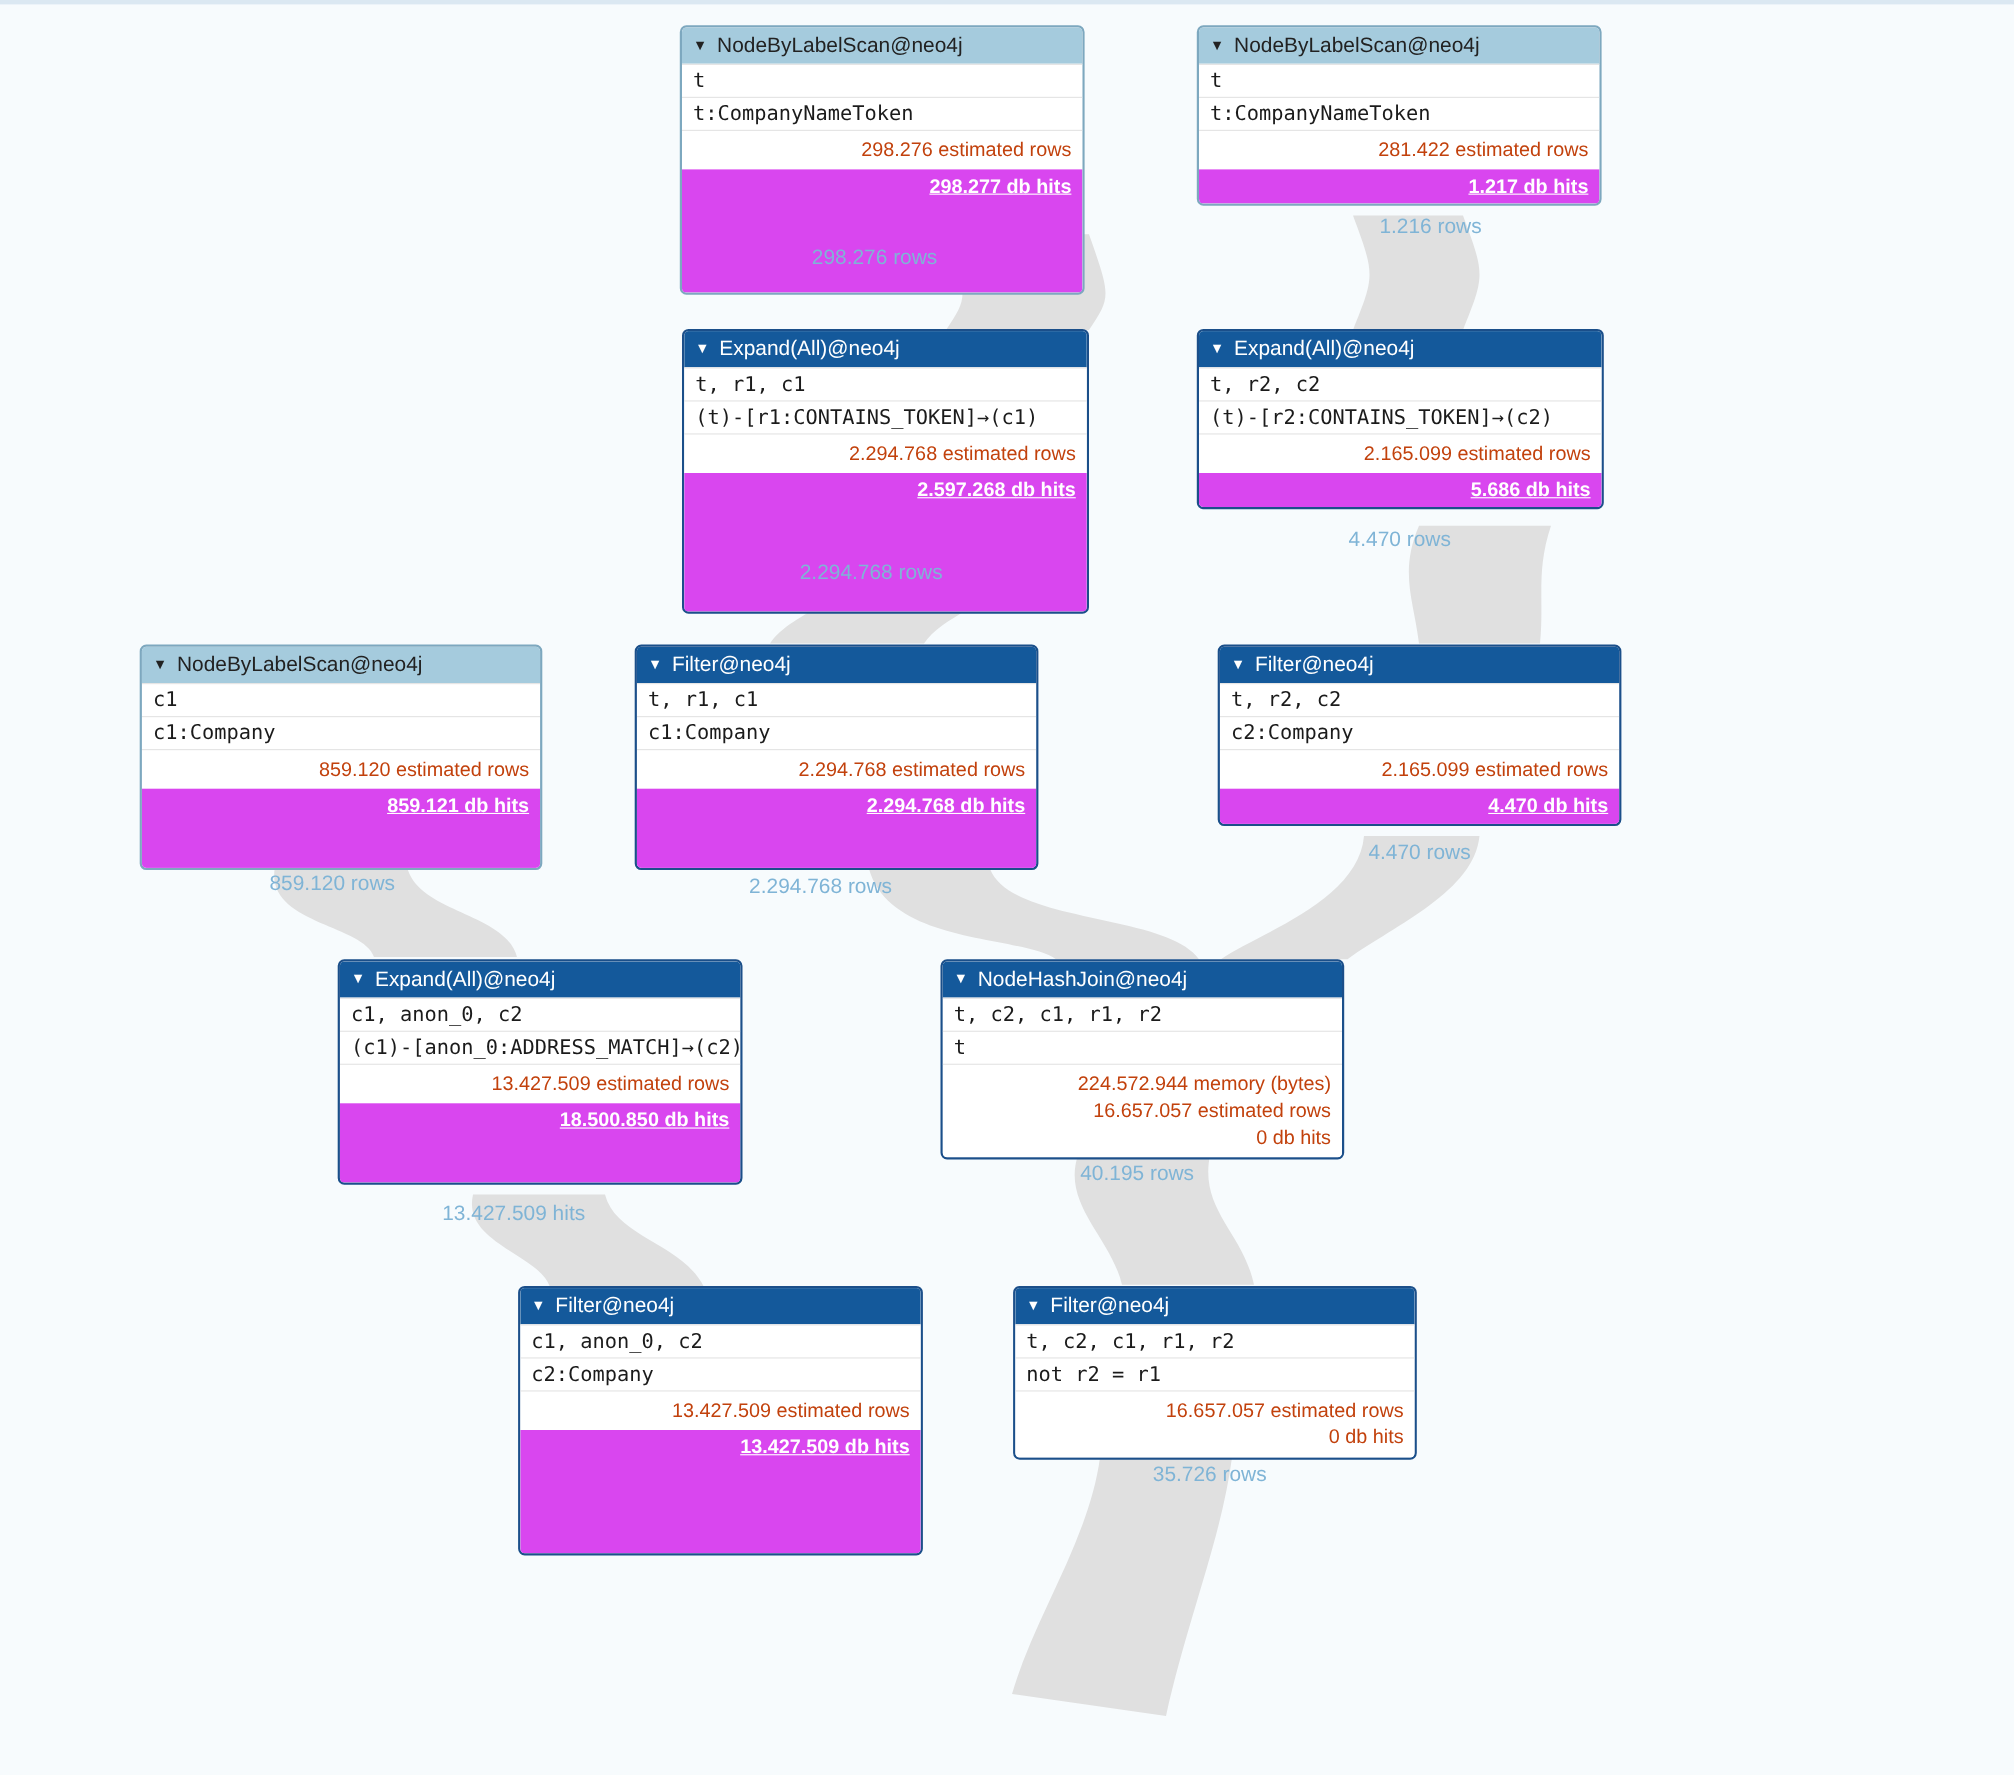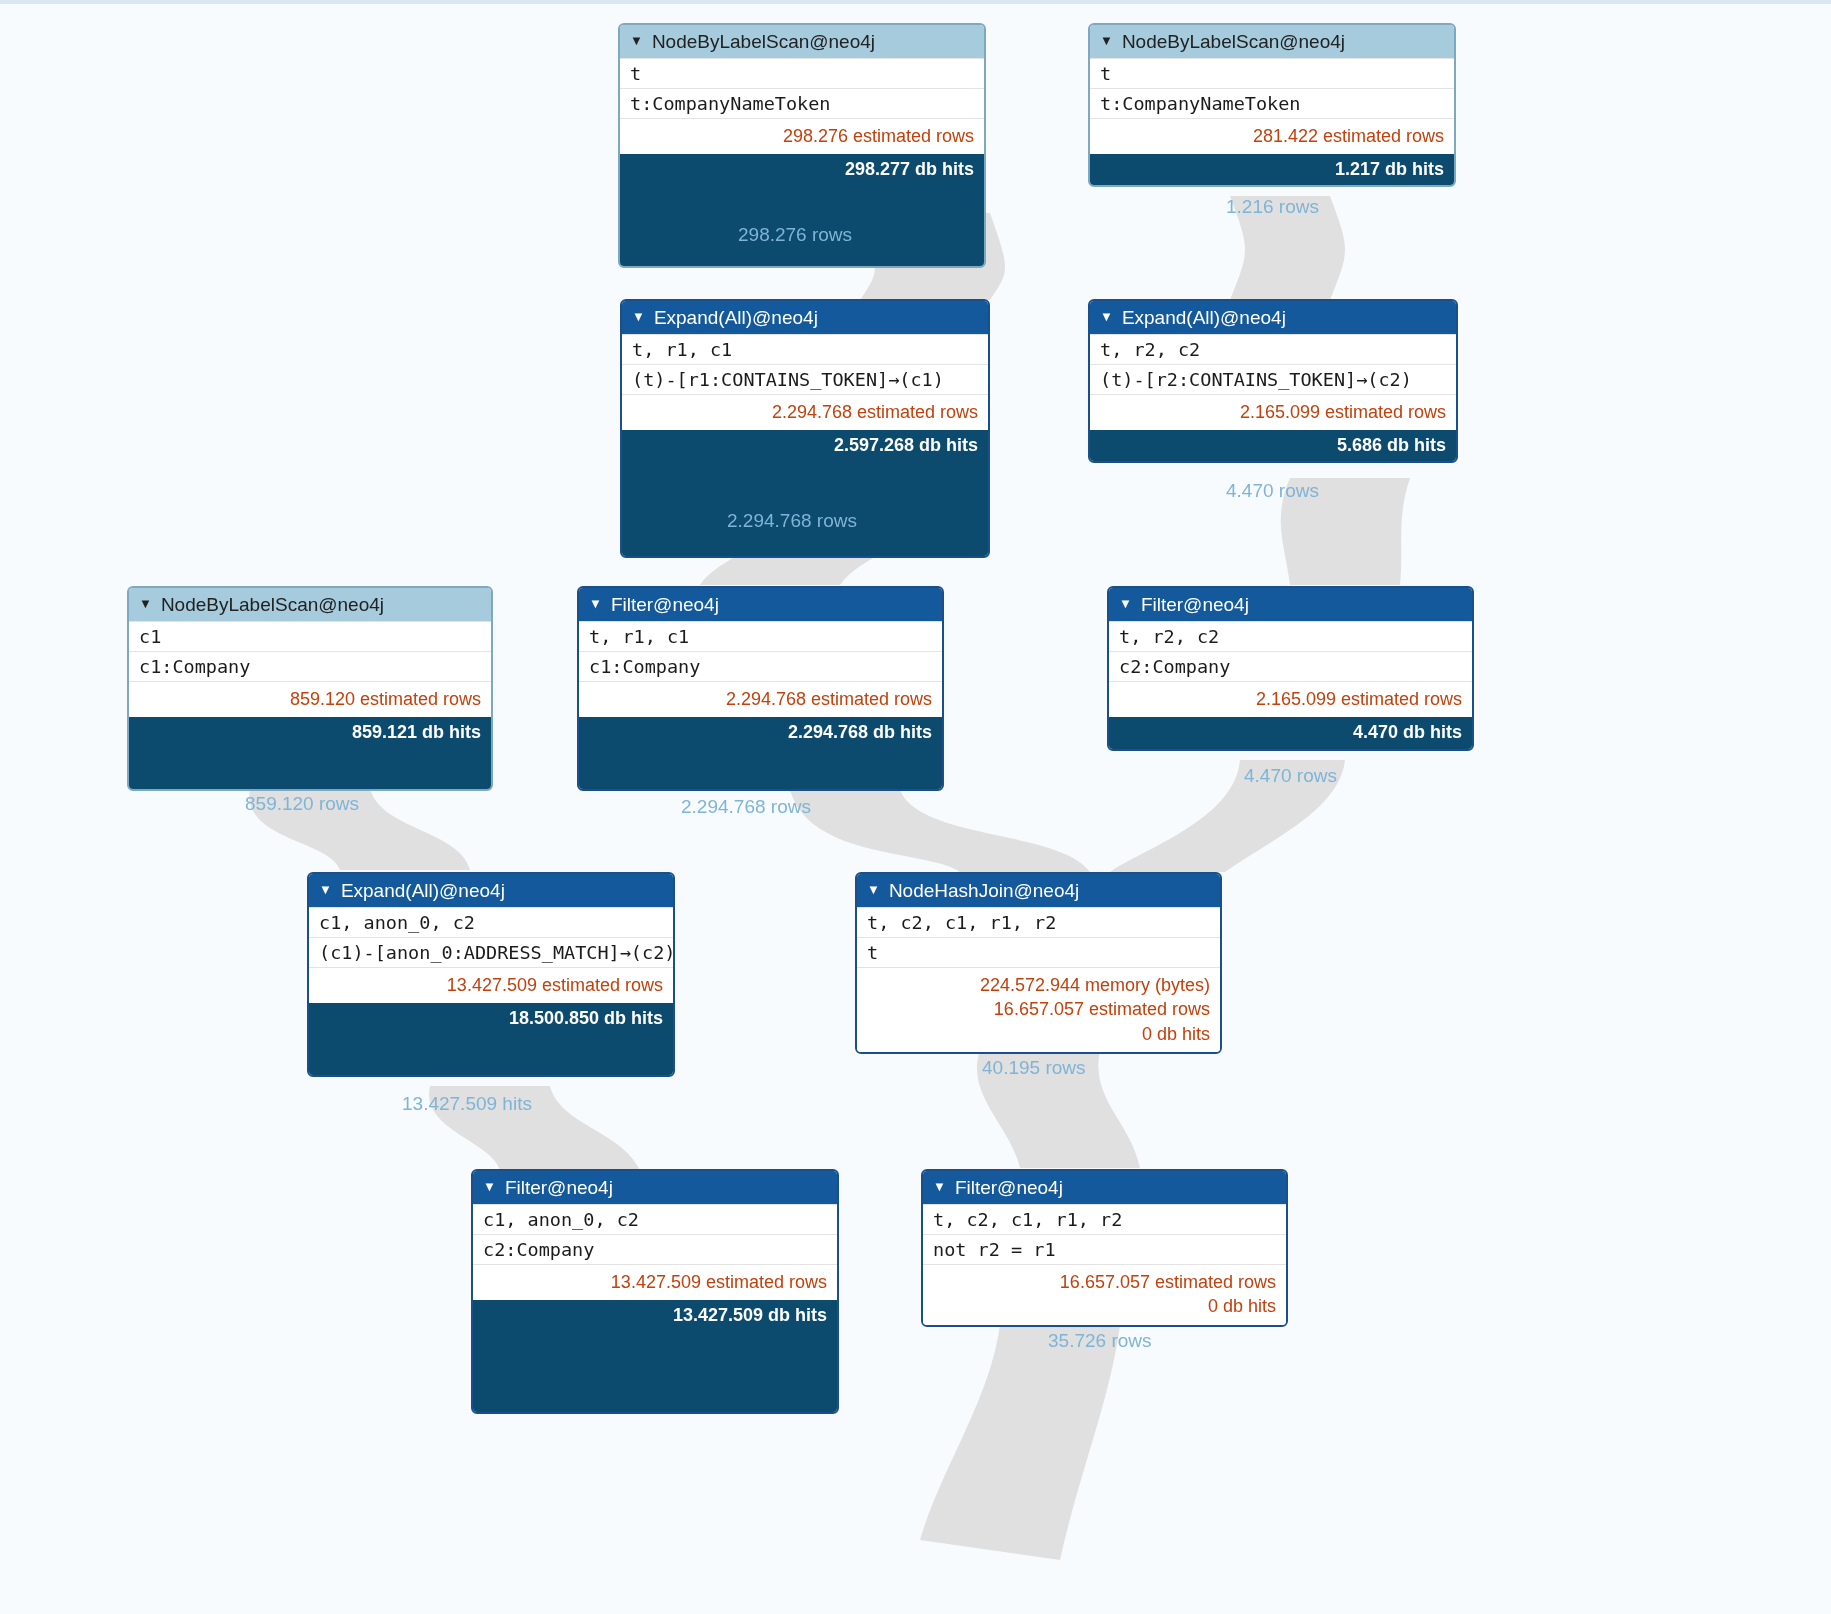--- a/index.html
+++ b/index.html
@@ -55,27 +55,28 @@
     background:#fff;
     text-align:right;
     padding:5px 10px 6px 10px;
     font-size:18px;
     color:#c2410c;
     line-height:1.35;
   }
   .metrics div{white-space:nowrap;}
 
   .hits{
-    background:#0c4a6e;
+    background:#d946ef;
     color:#ffffff;
     text-align:right;
     padding:5px 10px;
     font-size:18px;
     font-weight:bold;
     white-space:nowrap;
+    text-decoration:underline;
   }
   .hits.tall{padding-bottom:46px;}
   .hits.tall2{padding-bottom:86px;}
   .hits.tall3{padding-bottom:100px;}
   .hits.tall4{padding-bottom:6px;}
 
   .rowlabel{
     position:absolute;z-index:4;
     color:#7fb4d6;
     font-size:19px;
@@ -131,21 +132,21 @@
       <span class="caret">▼</span>
       <span>NodeByLabelScan@neo4j</span>
     </div>
     <div class="row">t</div>
     <div class="row">t:CompanyNameToken</div>
     <div class="metrics">
       <div>281.422 estimated rows</div>
     </div>
     <div class="hits">1.217 db hits</div>
   </div>
-  <div class="rowlabel" style="left:1226px;top:196px;">1.216 rows</div>
+  <div class="rowlabel" style="left:1254px;top:196px;">1.216 rows</div>
 
   <div class="card blue" style="left:620px;top:299px;width:370px;">
     <div class="hdr">
       <span class="caret">▼</span>
       <span>Expand(All)@neo4j</span>
     </div>
     <div class="row">t, r1, c1</div>
     <div class="row">(t)-[r1:CONTAINS_TOKEN]→(c1)</div>
     <div class="metrics">
       <div>2.294.768 estimated rows</div>

